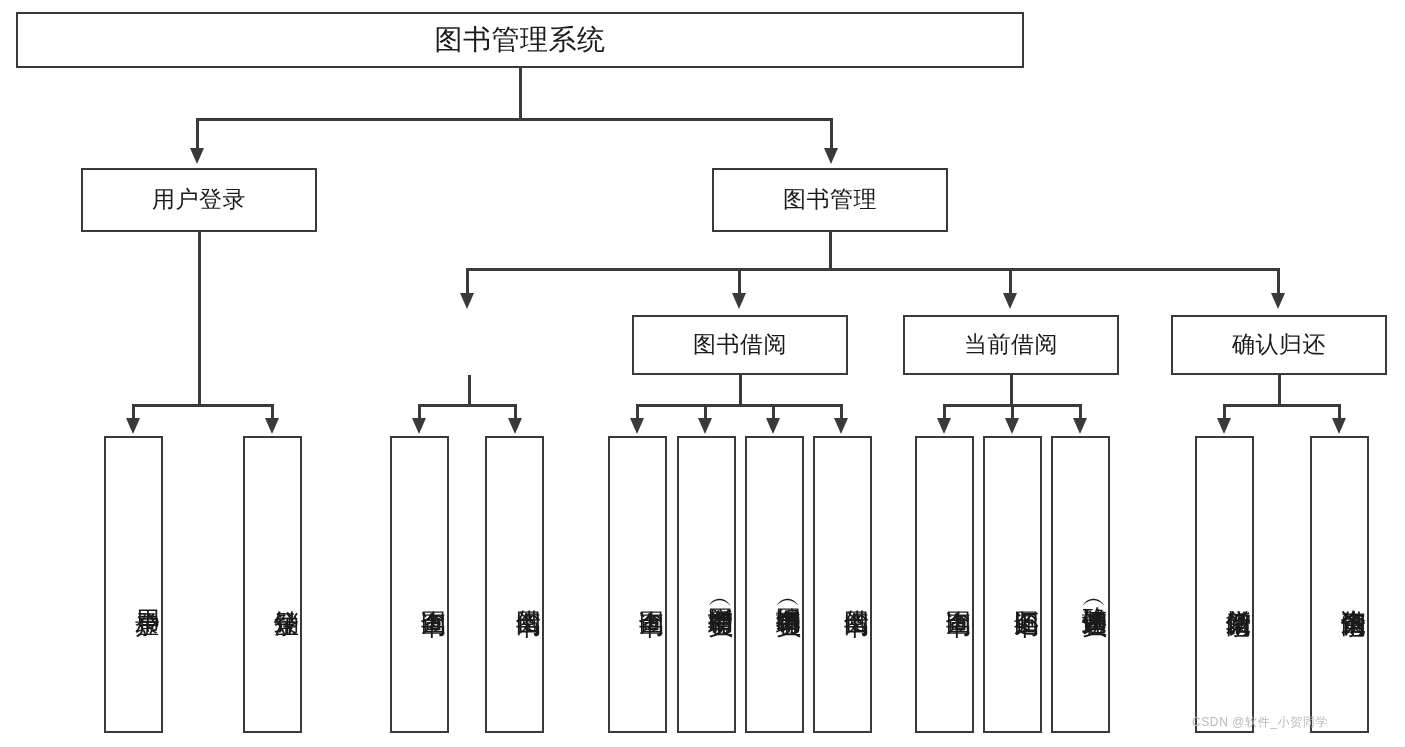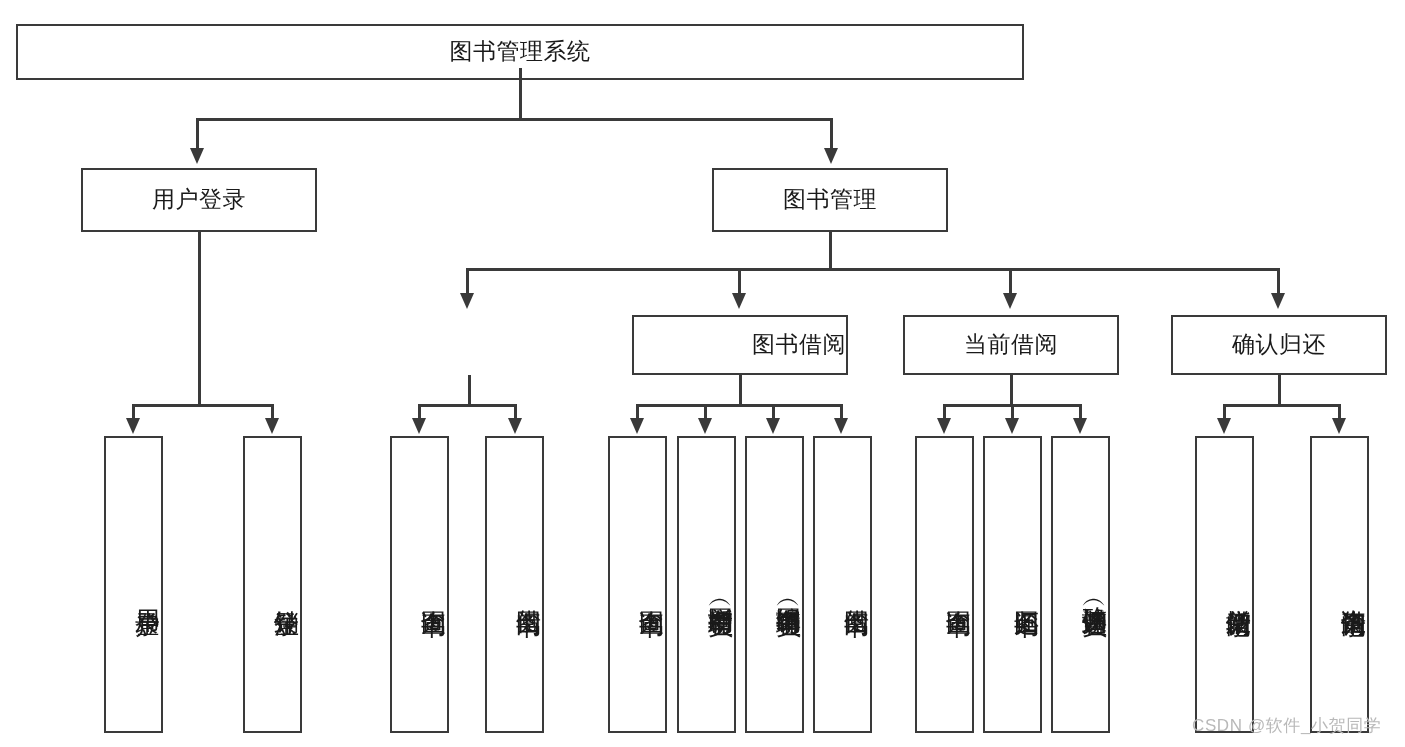--- a/index.html
+++ b/index.html
@@ -28,22 +28,21 @@
     align-items: center;
     justify-content: center;
     color: #1a1a1a;
     letter-spacing: 0.5px;
   }
   .node.h {
     font-size: 23px;
     line-height: 1.2;
   }
   .node.root {
-    font-size: 23px;
-    margin-top: 12px;
+    font-size: 28px;
   }
   
   .node.v {
     writing-mode: vertical-rl;
     text-orientation: upright;
     align-items: flex-start;
     justify-content: center;
     padding-top: 14px;
     font-size: 25px;
     line-height: 1.08;
@@ -64,21 +63,21 @@
     position: absolute;
     width: 0;
     height: 0;
     border-left: 7px solid transparent;
     border-right: 7px solid transparent;
     border-top: 16px solid #3a3a3a;
   }
   .watermark {
     position: absolute;
     color: #b9b9b9;
-    font-size: 17px;
+    font-size: 12px;
     letter-spacing: 0.6px;
     white-space: nowrap;
   }
 </style>
 </head>
 <body>
 
 <div id="canvas">
 
   <div class="node root h" style="left:16px; top:12px; width:1008px; height:56px;">
@@ -112,21 +111,21 @@
   <div class="hline" style="left:466px; top:268px; width:813px;"></div>
   <div class="vline" style="left:466px; top:268px; height:28px;"></div>
   <div class="arrow" style="left:460px; top:293px;"></div>
   <div class="vline" style="left:738px; top:268px; height:28px;"></div>
   <div class="arrow" style="left:732px; top:293px;"></div>
   <div class="vline" style="left:1009px; top:268px; height:28px;"></div>
   <div class="arrow" style="left:1003px; top:293px;"></div>
   <div class="vline" style="left:1277px; top:268px; height:28px;"></div>
   <div class="arrow" style="left:1271px; top:293px;"></div>
 
-  <div class="node h" style="left:632px; top:315px; width:216px; height:60px;justify-content:flex-end;">
+  <div class="node h" style="left:632px; top:315px; width:216px; height:60px;">
     <span>图书借阅</span>
   </div>
   <div class="node h" style="left:903px; top:315px; width:216px; height:60px;">
     <span>当前借阅</span>
   </div>
   <div class="node h" style="left:1171px; top:315px; width:216px; height:60px;">
     <span>确认归还</span>
   </div>
 
   <div class="vline" style="left:468px; top:375px; height:29px;"></div>

